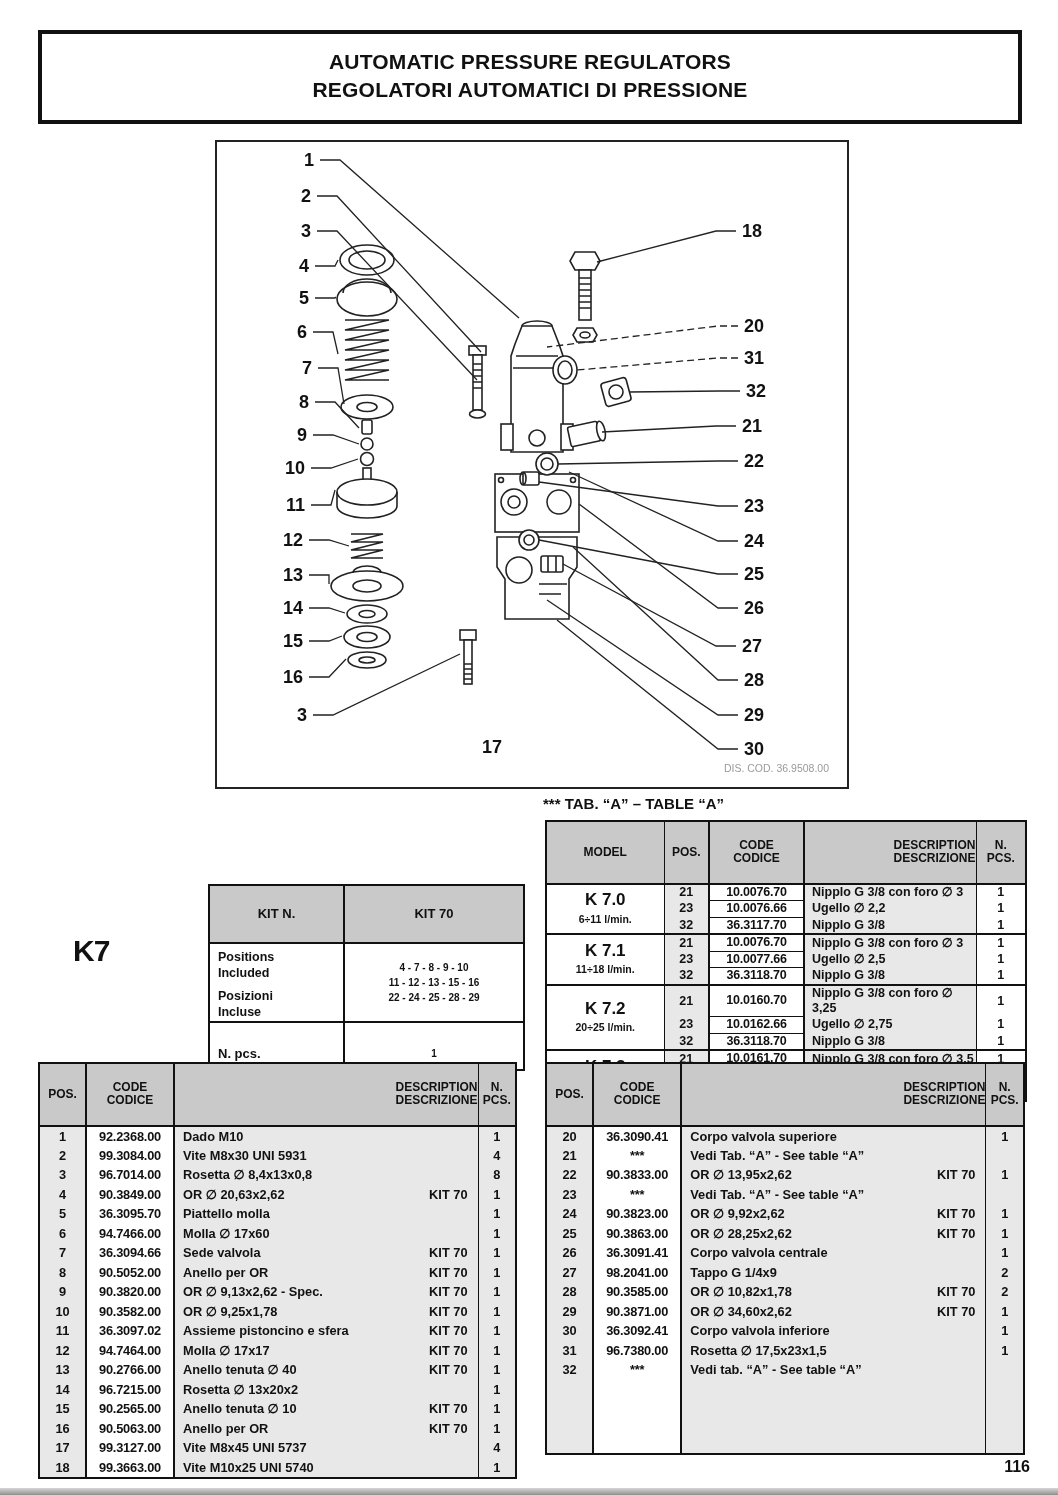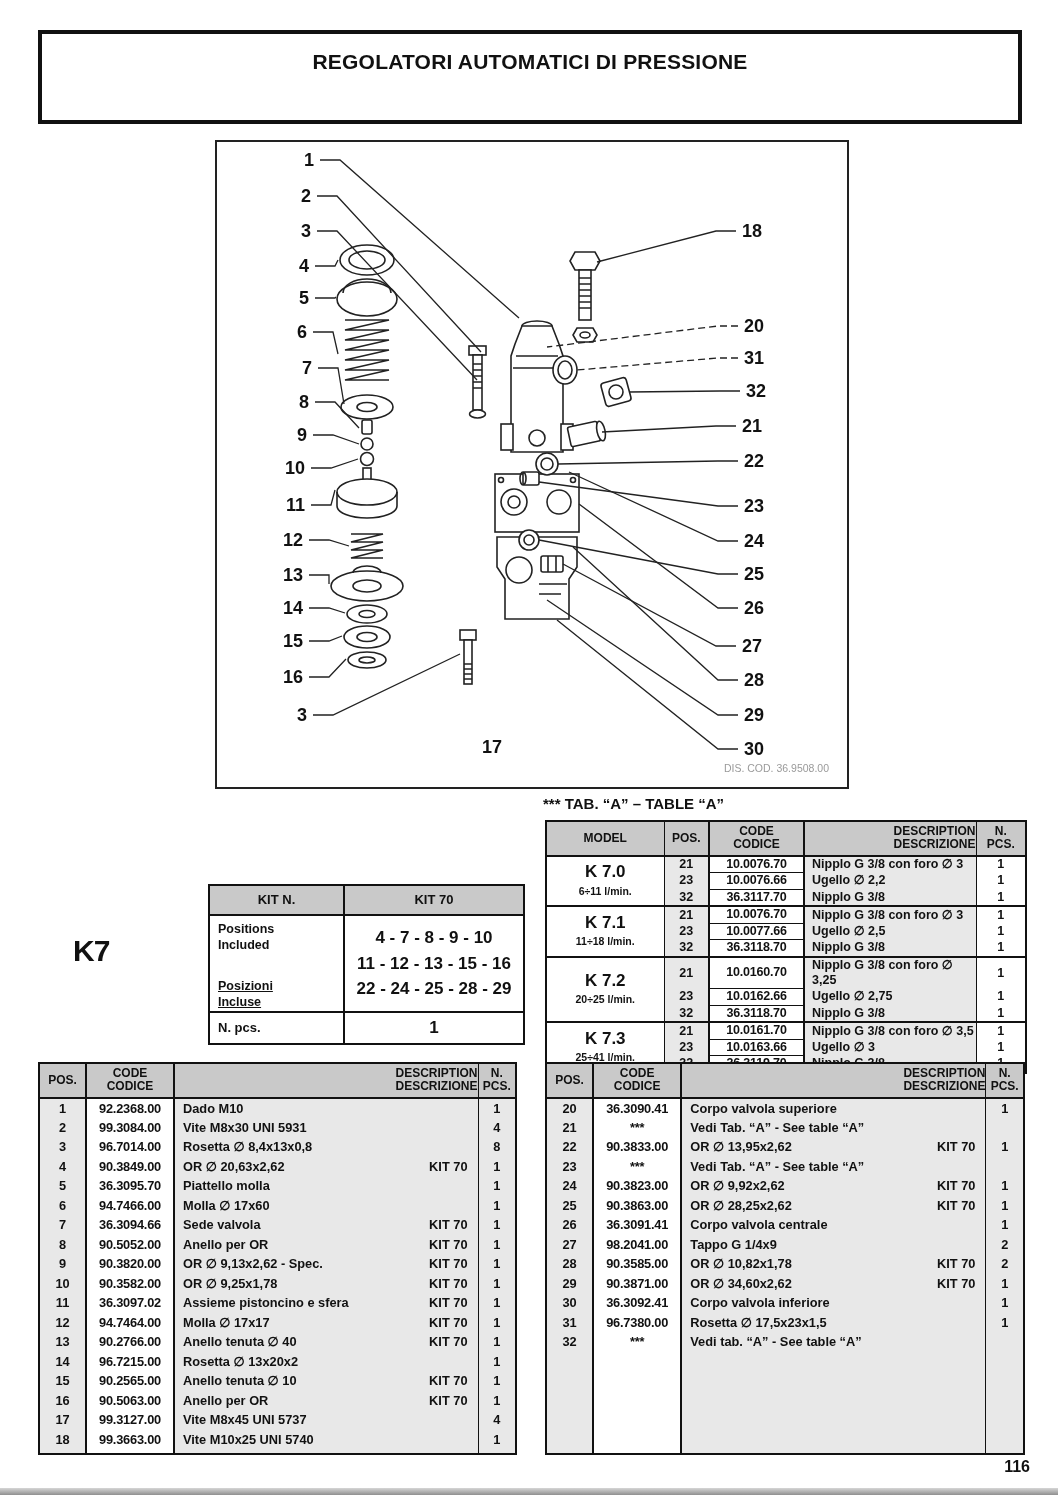--- a/index.html
+++ b/index.html
@@ -18,21 +18,21 @@
     position:absolute; left:215px; top:140px; width:630px; height:645px;
     border:2px solid #222;
   }
   #diagram-svg text{font-family:"Liberation Sans",sans-serif; font-weight:bold; font-size:18px; fill:#111;}
   #diagram-svg text.discode{font-size:10.5px; font-weight:normal; fill:#9a9a9a;}
   .leader{fill:none; stroke:#222; stroke-width:1.3px;}
   .leader.dashed{stroke-dasharray:7 4;}
   
   table{border-collapse:collapse; table-layout:fixed; position:absolute;}
   th,td{padding:0; font-weight:bold; vertical-align:middle;}
-  th{background:#c9c9c9; font-size:12px; line-height:1.12; border-bottom:2.5px solid #111; padding:3px 0;margin-left:36px;}
+  th{background:#c9c9c9; font-size:12px; line-height:1.12; border-bottom:2.5px solid #111; padding:17px 0;margin-left:36px;}
   
   .taba-heading{position:absolute; left:543px; top:795px; font-size:15px; font-weight:800;}
   .taba{left:545px; top:820px; width:480px; height:218px; border:2.5px solid #111;}
   .taba col.c-model{width:118px;} .taba col.c-pos{width:45px;} .taba col.c-code{width:95px;}
   .taba col.c-desc{width:172px;} .taba col.c-pcs{width:50px;}
   .taba td{font-size:12.5px; height:15.5px; line-height:15.5px;}
   .taba td.model{background:#fff; text-align:center; border-right:1.5px solid #111;}
   .taba .mname{font-size:17px; font-weight:800; line-height:1.1;}
   .taba .mflow{font-size:10.5px; font-weight:bold; margin-top:2px;}
   .taba td.pos{background:#e8e8e8; text-align:center;}
@@ -44,23 +44,23 @@
   .taba th.h-desc,.parts th.h-desc{border-right:1.5px solid #111;text-align:right;}
   
   .k7-label{position:absolute; left:73px; top:934px; font-size:30px; font-weight:800; letter-spacing:-1px;}
   .kitt{left:208px; top:884px; width:317px; height:152px; border:2.5px solid #111; background:#fff;}
   .kitt col.k-left{width:135px;}
   .kitt th{height:22px; border-bottom:2px solid #111; font-size:13px;}
   .kitt th.k-l{border-right:2px solid #111;}
   .kitt td{font-size:13px;}
   .kitt td.k-l{border-right:2px solid #111; text-align:left; padding:6px 0 0 8px; vertical-align:top;}
   .kitt .poslabel{white-space:pre-line; line-height:1.25; font-size:12.5px;}
-  .kitt .poslabel + .poslabel{margin-top:26px;text-decoration:underline;}
-  .kitt td.k-r{text-align:center; line-height:1.5; font-size:17px;}
-  .kitt tr.npcs td{border-top:2px solid #111; height:30px; padding-top:0; vertical-align:middle;}
+  .kitt .poslabel + .poslabel{margin-top:8px;}
+  .kitt td.k-r{text-align:center; line-height:1.5; font-size:10px;}
+  .kitt tr.npcs td{border-top:2px solid #111; height:30px; padding-top:16px; vertical-align:middle;}
   .kitt tr.npcs td.k-l{font-size:13px;}
   
   .parts{border:2.5px solid #111;}
   .parts-left{left:38px; top:1062px; width:477px; height:393px;}
   .parts-right{left:545px; top:1062px; width:480px; height:393px;}
   .parts col.c-pos{width:47px;} .parts col.c-code{width:88px;}
   .parts col.c-desc{width:304px;} .parts col.c-pcs{width:38px;}
   .parts td{font-size:12.8px;}
   .parts tr.prow{height:19.5px;}
   .parts td.pos{background:#e8e8e8; text-align:center;}
@@ -72,20 +72,21 @@
   .parts tr.filler td{height:auto;}
   
   .page-number{position:absolute; right:28px; top:1458px; font-size:16px; font-weight:800;}
   .scan-edge{position:absolute; left:0; bottom:0; width:100%; height:7px;
     background:linear-gradient(#d6d6d6,#8f8f8f); }
 </style>
 </head>
 <body>
 
 <div class="title-box">
+  <div class="title-line">AUTOMATIC PRESSURE REGULATORS</div>
   <div class="title-line">REGOLATORI AUTOMATICI DI PRESSIONE</div>
 </div>
 
 <div class="diagram-box">
   <svg id="diagram-svg" viewBox="0 0 630 645" width="630" height="645">
     <g stroke="#222" stroke-width="1.6" fill="none">
 
       <ellipse cx="150" cy="118" rx="27" ry="15" fill="#fff"></ellipse>
         <ellipse cx="150" cy="118" rx="18" ry="9" fill="#fff"></ellipse>
       <ellipse cx="150" cy="157" rx="30" ry="17" fill="#fff"></ellipse>

